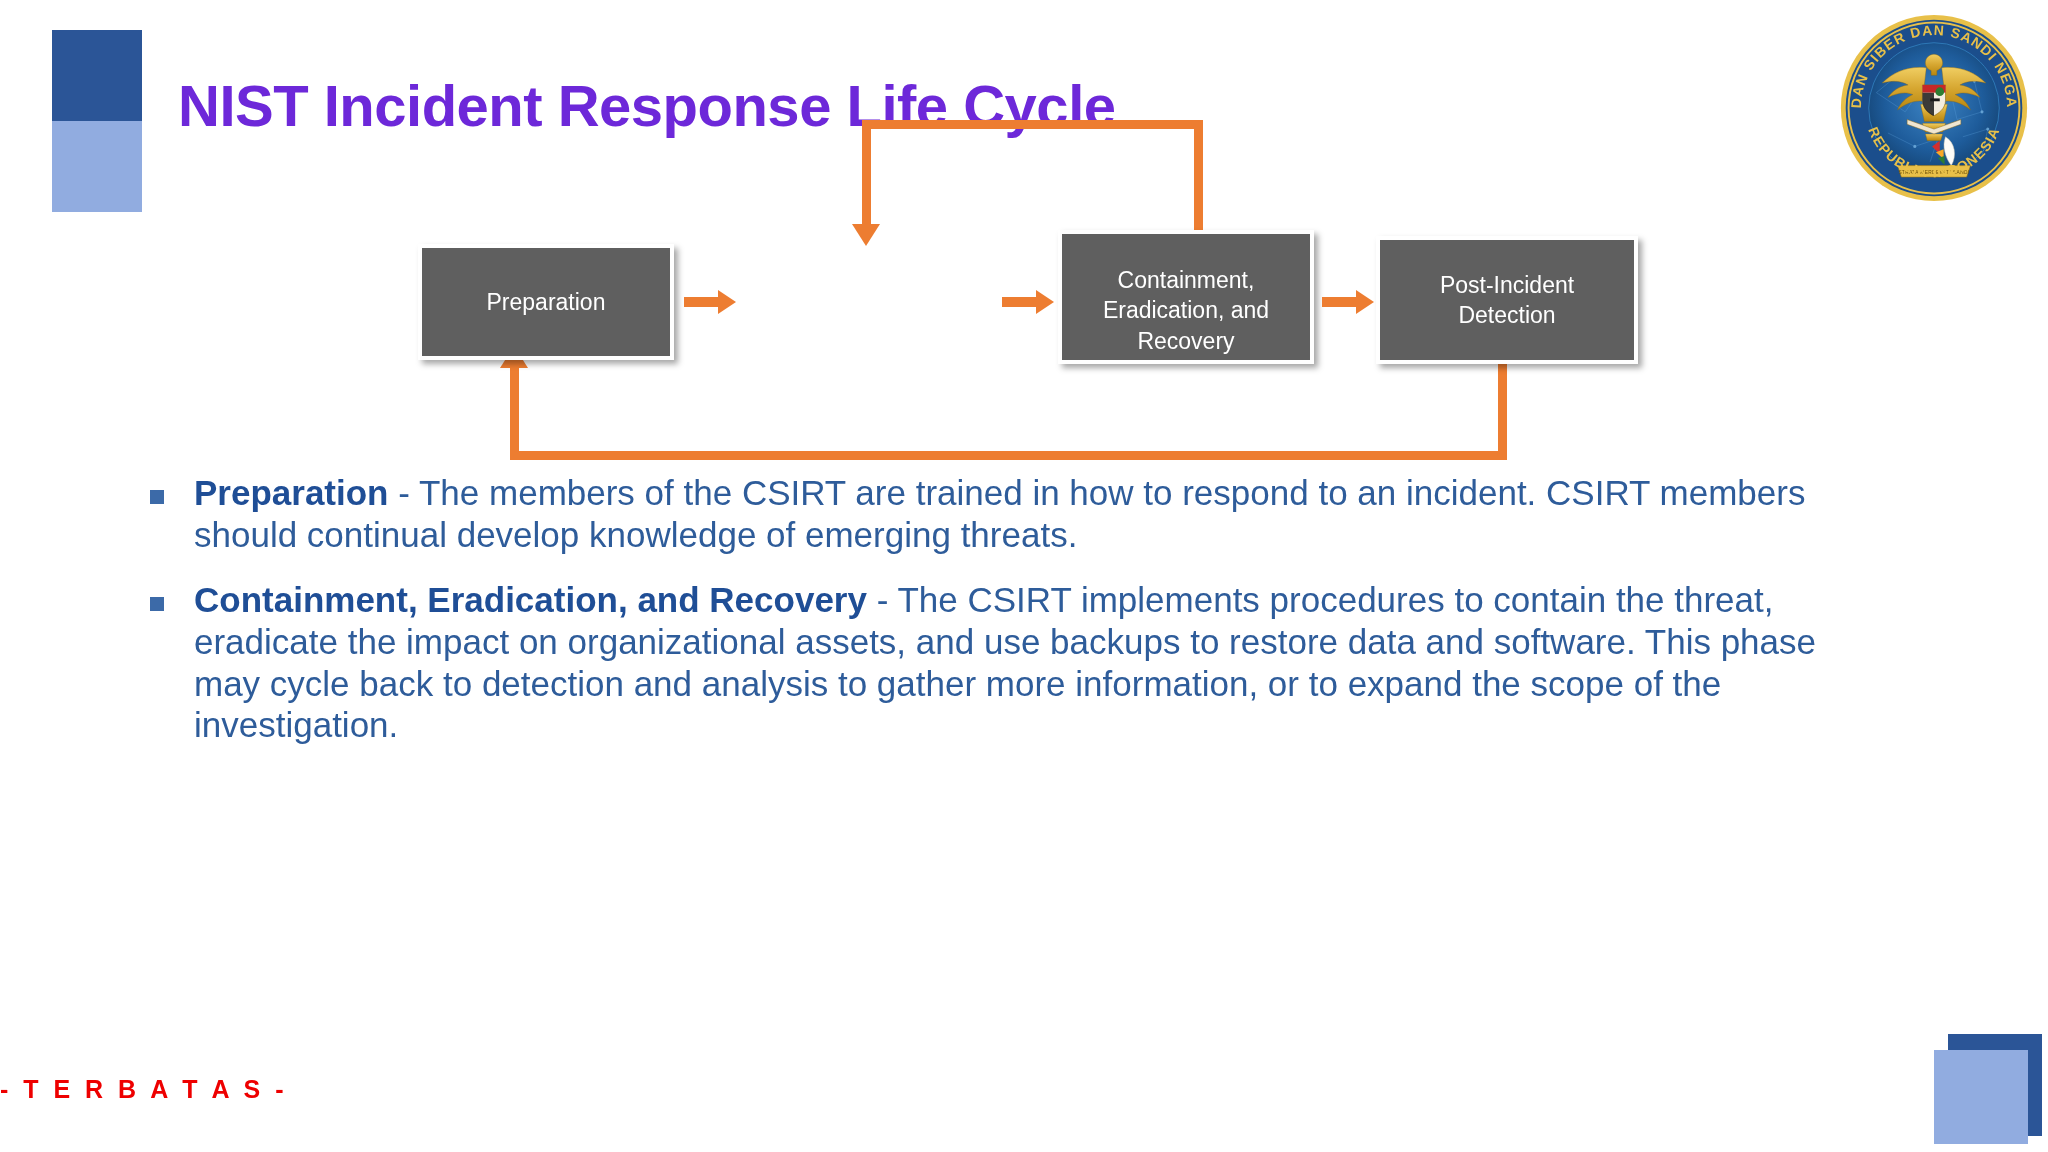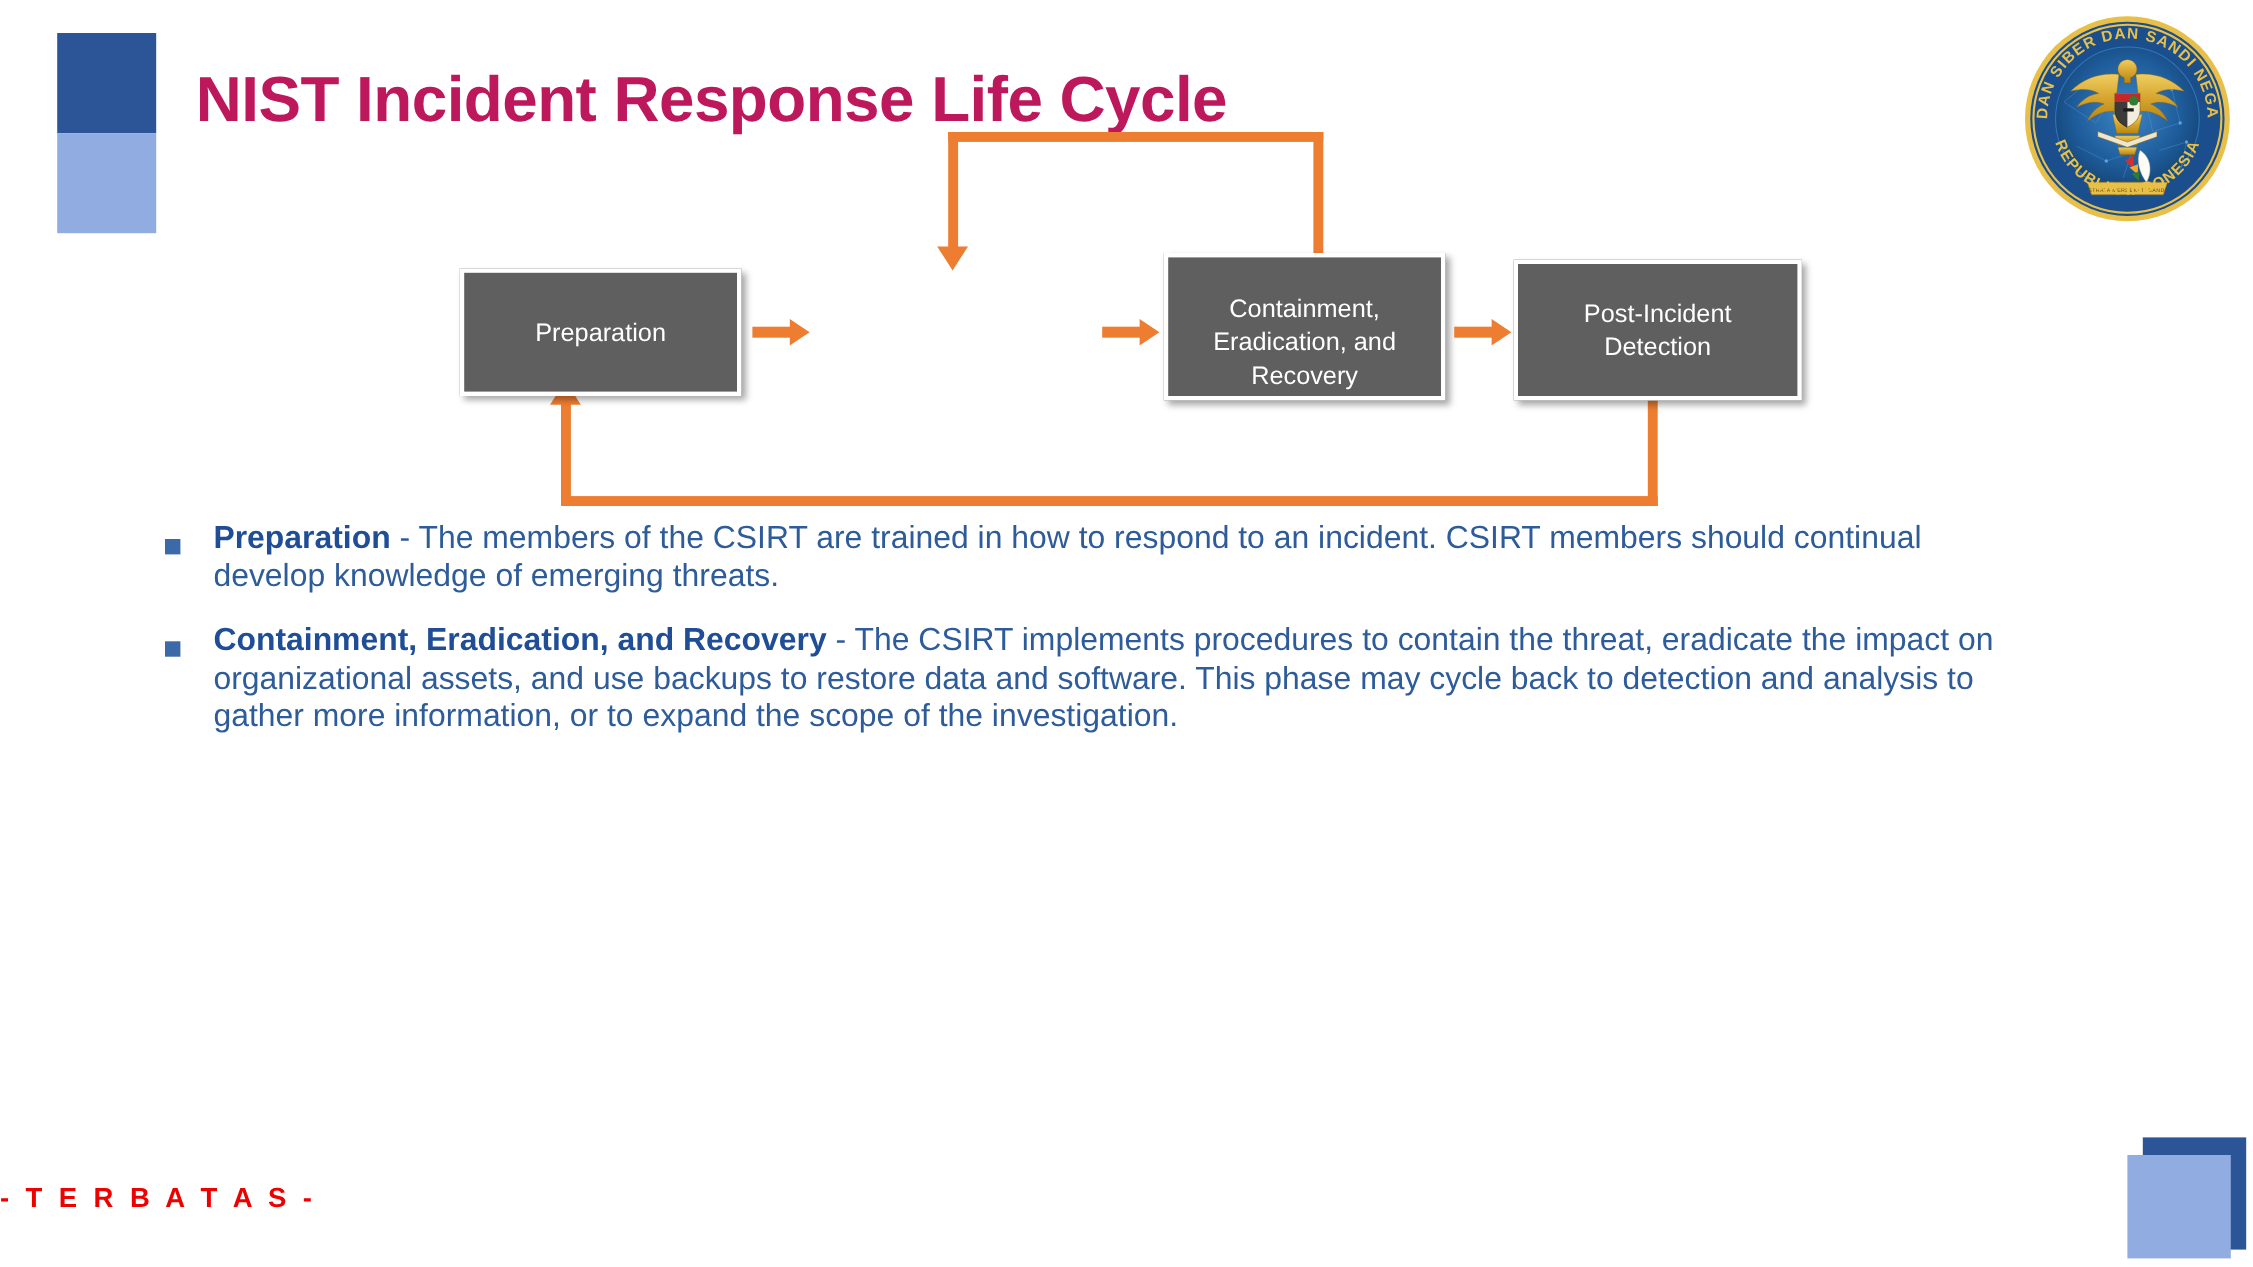--- a/index.html
+++ b/index.html
@@ -40,24 +40,24 @@
     right: 18px;
     top: 12px;
     width: 192px;
     height: 192px;
   }
 
   
   #page-title {
     position: absolute;
     left: 178px;
-    top: 57px;
+    top: 72px;
     font-size: 58px;
     font-weight: bold;
-    color: #be185d;
+    color: #6d28d9;
     letter-spacing: -0.5px;
     white-space: nowrap;
   }
 
   
   #diagram {
     position: absolute;
     left: 0;
     top: 140px;
     width: 2048px;
@@ -147,21 +147,21 @@
     flex: 0 0 auto;
     width: 14px;
     height: 14px;
     background: #3C6AA8;
     margin-top: 18px;
     margin-right: 30px;
   }
   .bullet-text {
     flex: 1 1 auto;
     color: #2E5C9A;
-    font-size: 29px;
+    font-size: 35px;
     line-height: 1.19;
     font-family: "Liberation Sans", sans-serif;
   }
   .bullet-text .lead {
     font-weight: bold;
     color: #1F4E96;
   }
 
   
   #footer-classification {

